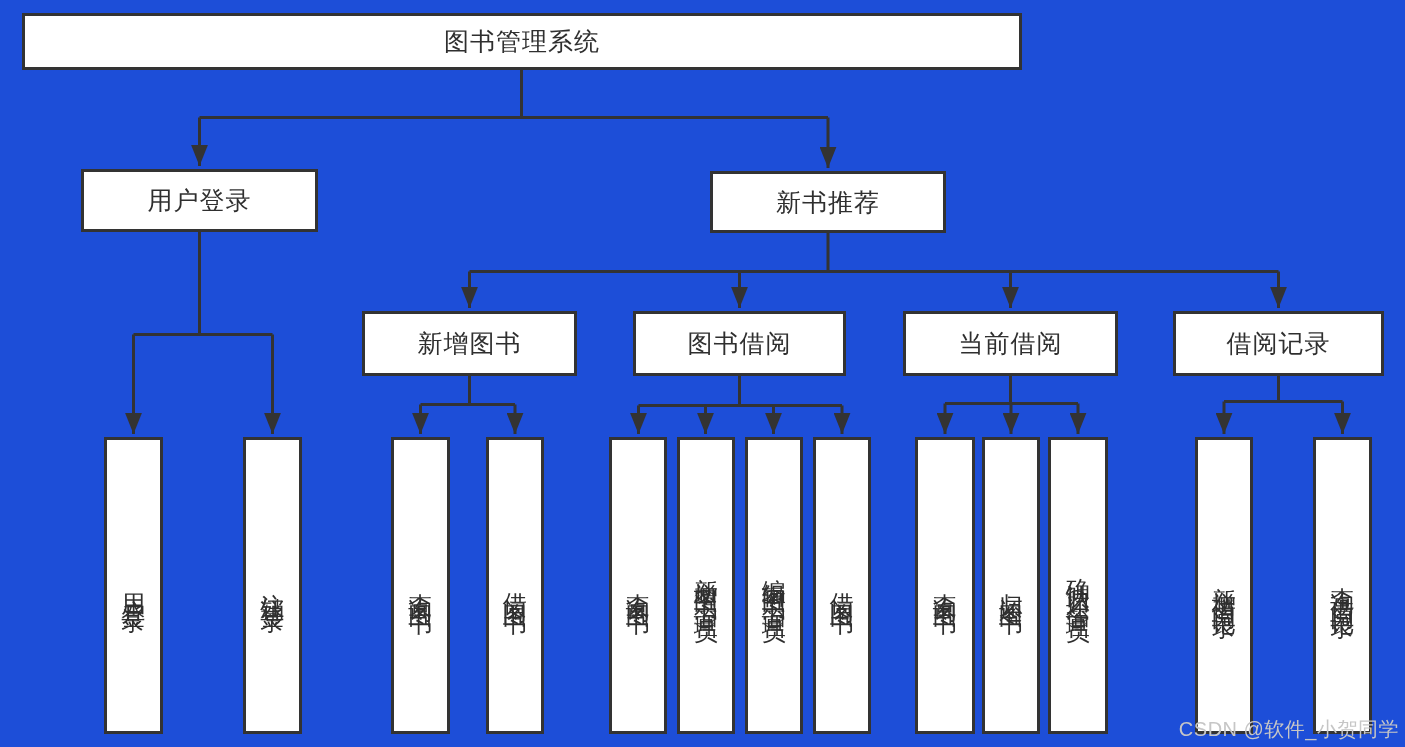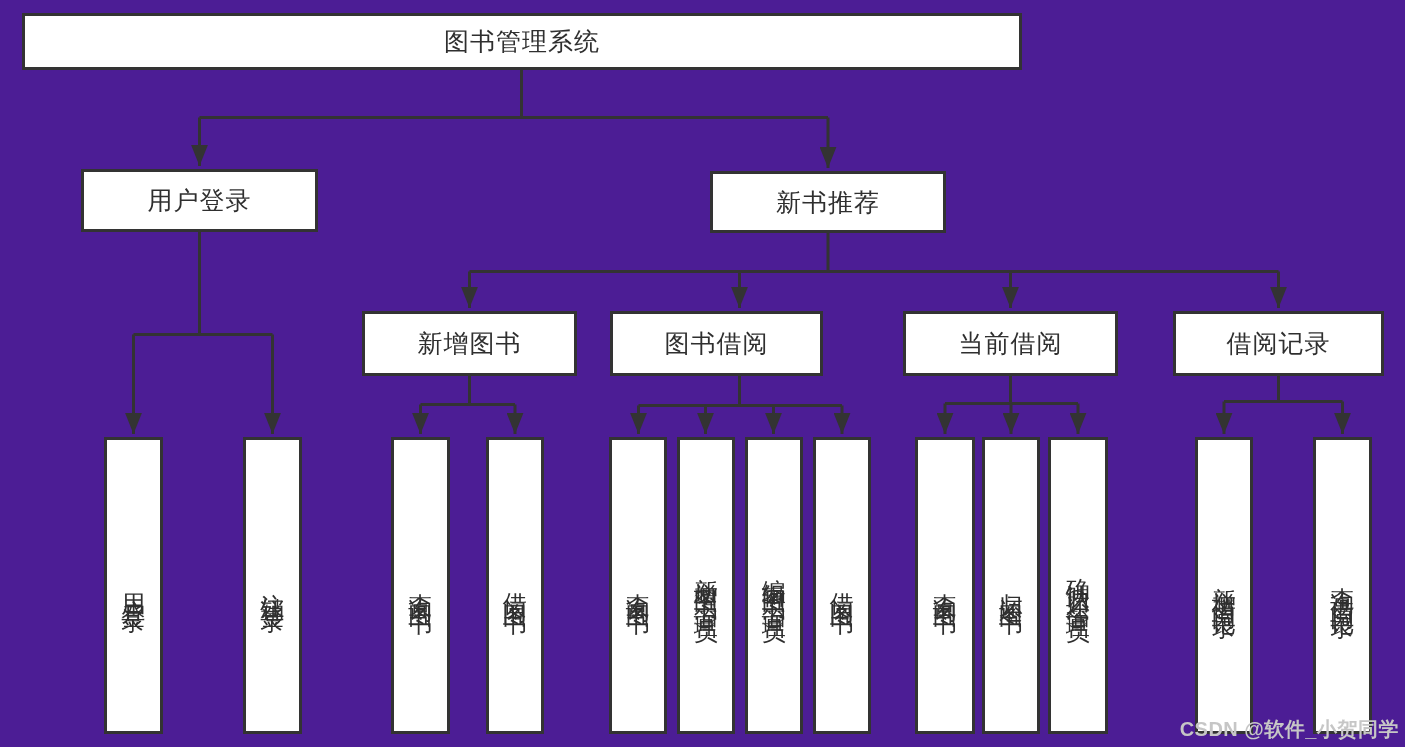--- a/index.html
+++ b/index.html
@@ -5,21 +5,21 @@
   html, body {
     margin: 0;
     padding: 0;
     background: #ffffff;
     font-family: "Liberation Sans", "DejaVu Sans", sans-serif;
   }
   .stage {
     position: relative;
     width: 1405px;
     height: 747px;
-    background: #4c1d95;
+    background: #1d4ed8;
     overflow: hidden;
   }
   .connectors {
     position: absolute;
     left: 0;
     top: 0;
     width: 1405px;
     height: 747px;
     z-index: 0;
   }
@@ -51,21 +51,21 @@
     font-size: 24px;
     letter-spacing: 6px;
     line-height: 1.15;
     white-space: nowrap;
   }
   .watermark {
     position: absolute;
     right: 6px;
     bottom: 4px;
     font-size: 20px;
-    font-weight: 700;
+    font-weight: 400;
     letter-spacing: 0.5px;
     color: #c6c6c6;
     z-index: 2;
     white-space: nowrap;
   }
 </style>
 </head>
 <body>
 
 <div class="stage">
@@ -139,21 +139,21 @@
   <div class="node" style="left:81px;top:169px;width:237px;height:63px">
     <span class="hlabel">用户登录</span>
   </div>
   <div class="node" style="left:710px;top:171px;width:236px;height:62px">
     <span class="hlabel">新书推荐</span>
   </div>
 
   <div class="node" style="left:362px;top:311px;width:215px;height:65px">
     <span class="hlabel">新增图书</span>
   </div>
-  <div class="node" style="left:610px;top:311px;width:213px;height:65px">
+  <div class="node" style="left:633px;top:311px;width:213px;height:65px">
     <span class="hlabel">图书借阅</span>
   </div>
   <div class="node" style="left:1173px;top:311px;width:211px;height:65px">
     <span class="hlabel">借阅记录</span>
   </div>
   <div class="node" style="left:903px;top:311px;width:215px;height:65px">
     <span class="hlabel">当前借阅</span>
   </div>
 
   <div class="node leaf" style="left:104px;top:437px;width:59px;height:297px">

